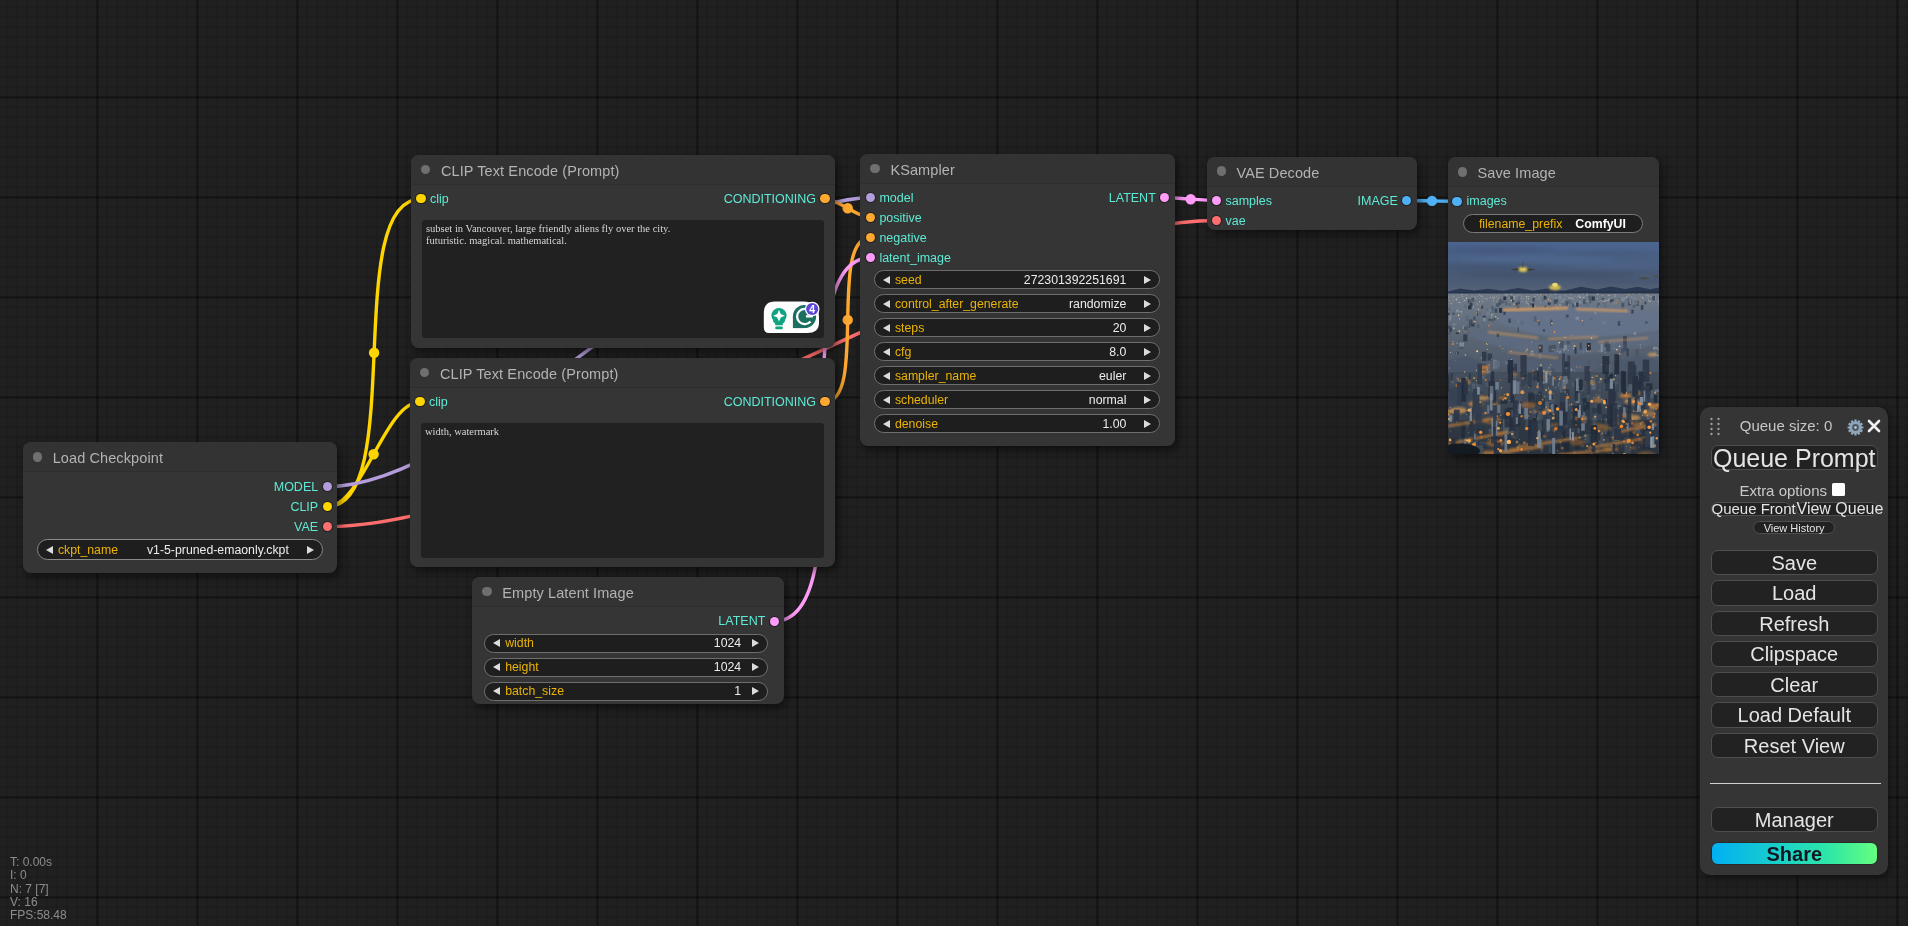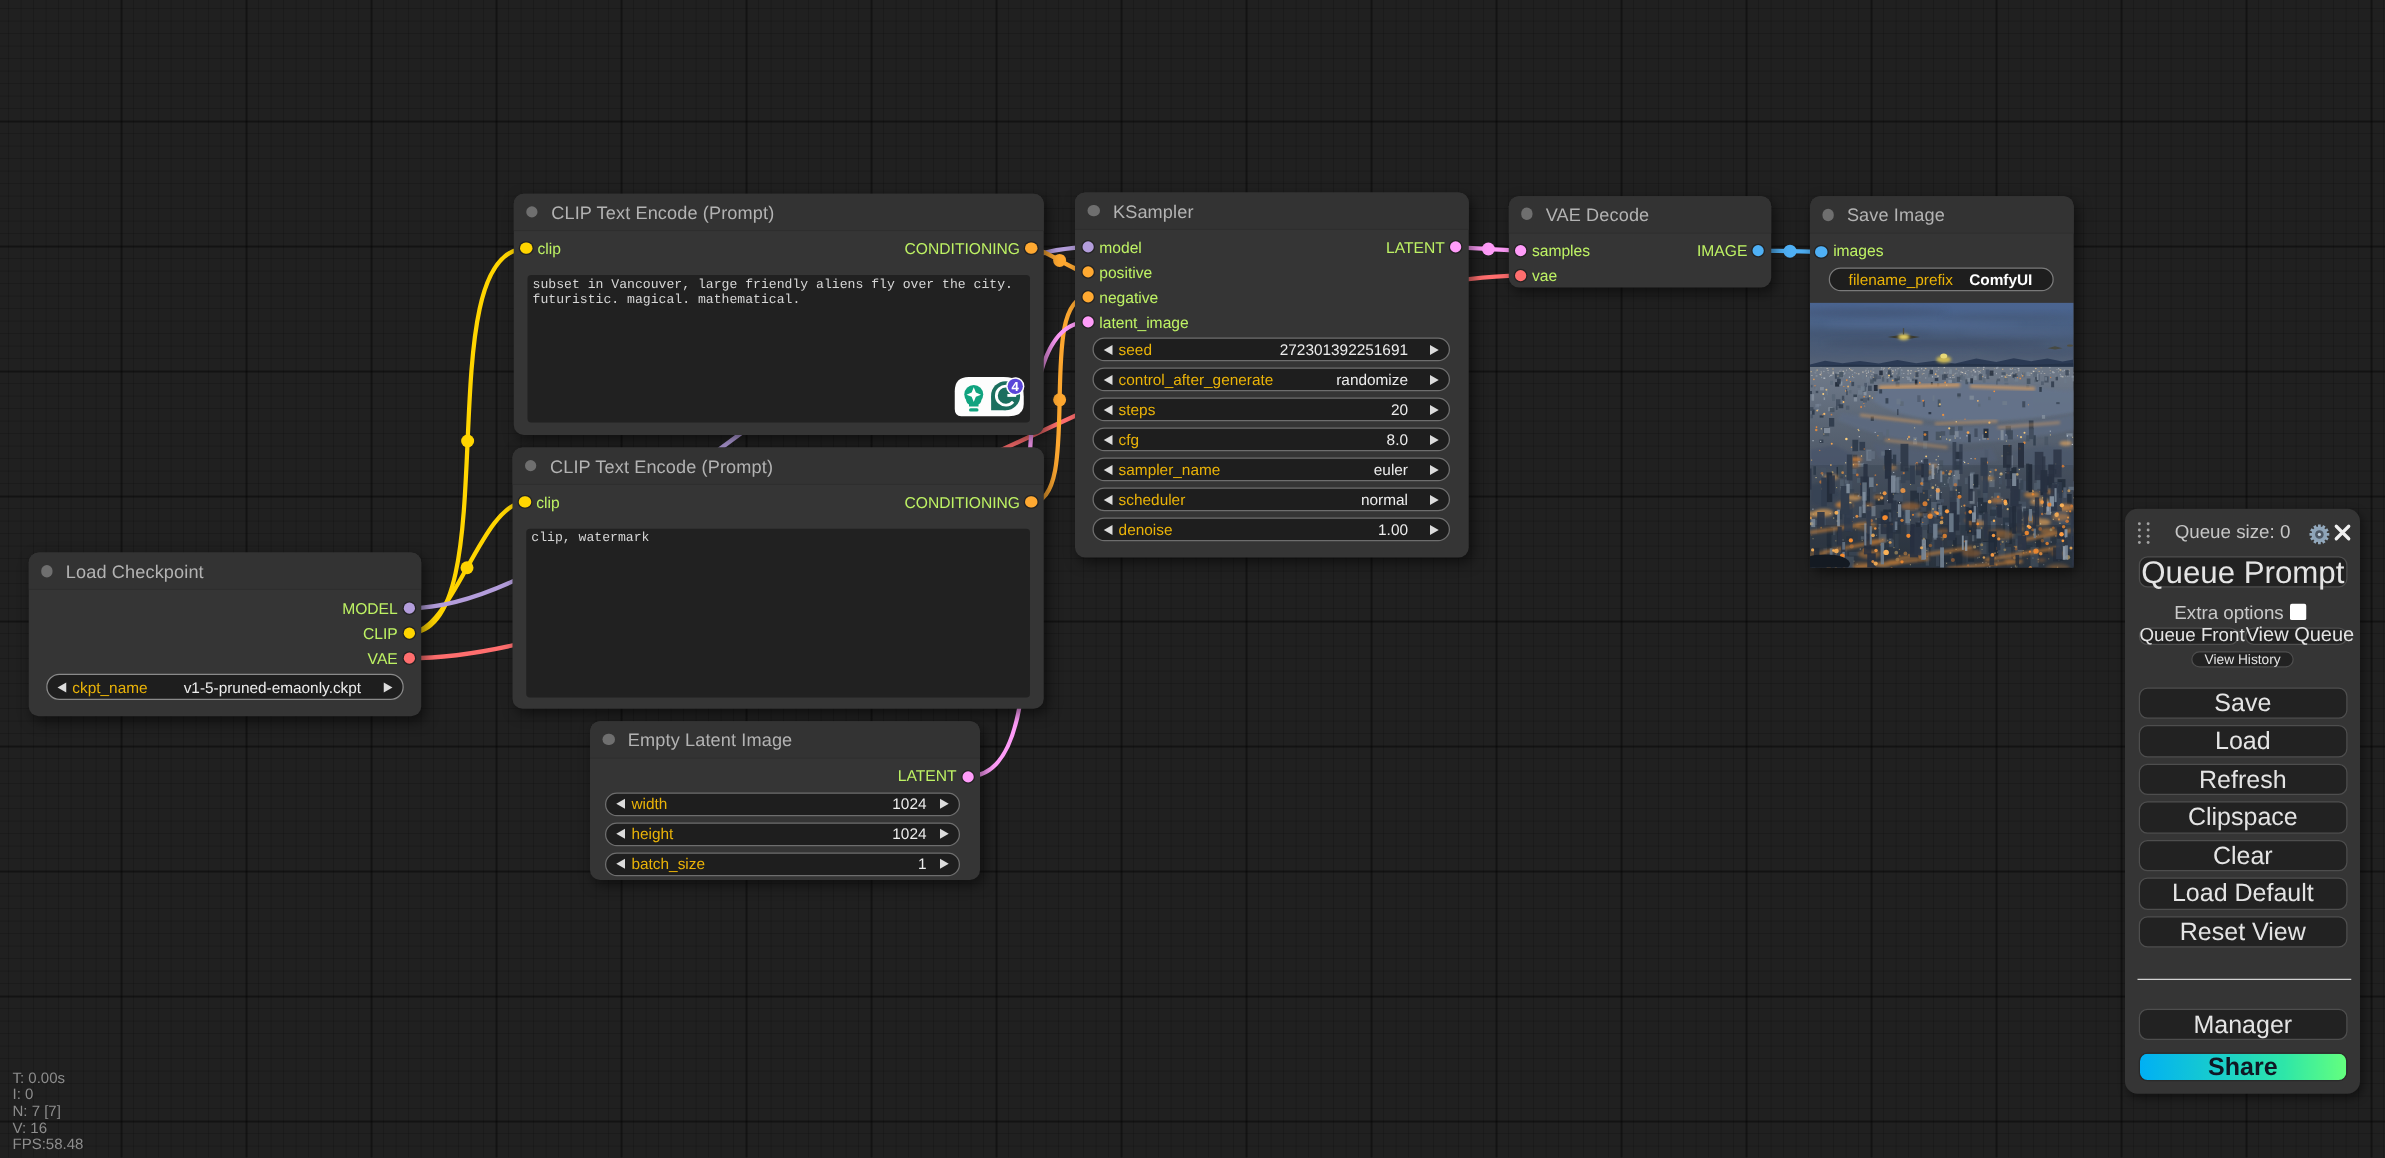--- a/index.html
+++ b/index.html
@@ -13,31 +13,31 @@
  background-size:100px 100px,100px 100px,10px 10px,10px 10px;
  background-position:-3.5px -3.5px,-3.5px -3.5px,-3.5px -3.5px,-3.5px -3.5px;
 }
 #wires { position:absolute; left:0; top:0; z-index:1; }
 .node { position:absolute; background:#353535; border-radius:8px; z-index:2;
   box-shadow:3px 4px 10px rgba(0,0,0,.5); }
 .ntitle { position:absolute; left:0; top:0; right:0; height:30px; background:#333333;
   border-radius:8px 8px 0 0; border-bottom:1px solid #2e2e2e; }
 .ndot { position:absolute; left:10px; top:9.9px; width:9.4px; height:9.4px; border-radius:50%; background:#6f6f6f; }
 .ntxt { position:absolute; left:30px; top:8px; font-size:14.5px; letter-spacing:0.1px; color:#b3b3b3; white-space:nowrap; }
-.slab { position:absolute; font-size:12.5px; color:#bef264; height:16px; line-height:16px; white-space:nowrap; }
+.slab { position:absolute; font-size:12.5px; color:#5eead4; height:16px; line-height:16px; white-space:nowrap; }
 .sout { text-align:left; }
 .widget { position:absolute; background:#1e1e1e; border:1px solid #6e6e6e; border-radius:11px; }
 .wlab { position:absolute; top:50%; transform:translateY(-50%); font-size:12.3px; color:#eab308; white-space:nowrap; }
 .wval { position:absolute; top:50%; transform:translateY(-50%); font-size:12.3px; color:#ececec; white-space:nowrap; }
 .arrL { position:absolute; left:8px; top:50%; margin-top:-4px; width:0; height:0;
   border-top:4.5px solid transparent; border-bottom:4.5px solid transparent; border-right:7px solid #dcdcdc; }
 .arrR { position:absolute; right:8px; top:50%; margin-top:-4px; width:0; height:0;
   border-top:4.5px solid transparent; border-bottom:4.5px solid transparent; border-left:7px solid #dcdcdc; }
 .tarea { position:absolute; background:#212121; border-radius:3px; color:#d6d6d6;
-  font-family:Liberation Mono, monospace; font-size:10.5px; line-height:11.8px;
+  font-family:Liberation Serif, serif; font-size:10.5px; line-height:11.8px;
   padding:3px 4px; white-space:pre-wrap; }
 .port { position:absolute; border-radius:50%; z-index:3; box-shadow:0 0 0 1px rgba(20,20,20,.55); }
 .pbtn { position:absolute; background:#222222; border:1px solid #4e4e4e; border-radius:7px;
   color:#e4e4e4; text-align:center; z-index:7; white-space:nowrap; }
 #stats { position:absolute; left:10px; top:856px; font-size:12px; line-height:13.3px; color:#8d8d8d; z-index:4; }
 </style></head><body>
 <div id="canvas"></div>
 <svg id="wires" width="1908" height="926">
     <path d="M 327.2 506.6 C 407.6 506.6, 340.6 198.9, 421.0 198.9" stroke="#FFD500" stroke-width="3.4" fill="none"></path>
 <circle cx="374.1" cy="352.8" r="5.2" fill="#FFD500"></circle>
@@ -98,21 +98,21 @@
 <text x="49.2" y="11.7" font-family="Liberation Sans, sans-serif" font-size="10.5" font-weight="bold" fill="#fff" text-anchor="middle">4</text>
 </svg></div>
   </div>
 <div class="node" style="left:410px;top:357.9px;width:425px;height:208.8px">
     <div class="ntitle">
       <span class="ndot"></span>
       <span class="ntxt">CLIP Text Encode (Prompt)</span>
     </div>
     <div class="slab" style="left:19px;top:36.0px">clip</div>
     <div class="slab sout" style="right:19px;top:36.0px">CONDITIONING</div>
-    <div class="tarea" style="left:11px;top:65px;width:403px;height:134.7px">clip, watermark</div>
+    <div class="tarea" style="left:11px;top:65px;width:403px;height:134.7px">width, watermark</div>
   </div>
 <div class="node" style="left:472.3px;top:577.2px;width:312px;height:127px">
     <div class="ntitle">
       <span class="ndot"></span>
       <span class="ntxt">Empty Latent Image</span>
     </div>
     <div class="slab sout" style="right:19px;top:36.0px">LATENT</div>
     <div class="widget" style="left:11.9px;top:56.59999999999991px;width:284px;height:19px;border-color:#6e6e6e">
       <span class="arrL"></span>
       <span class="arrR"></span>

